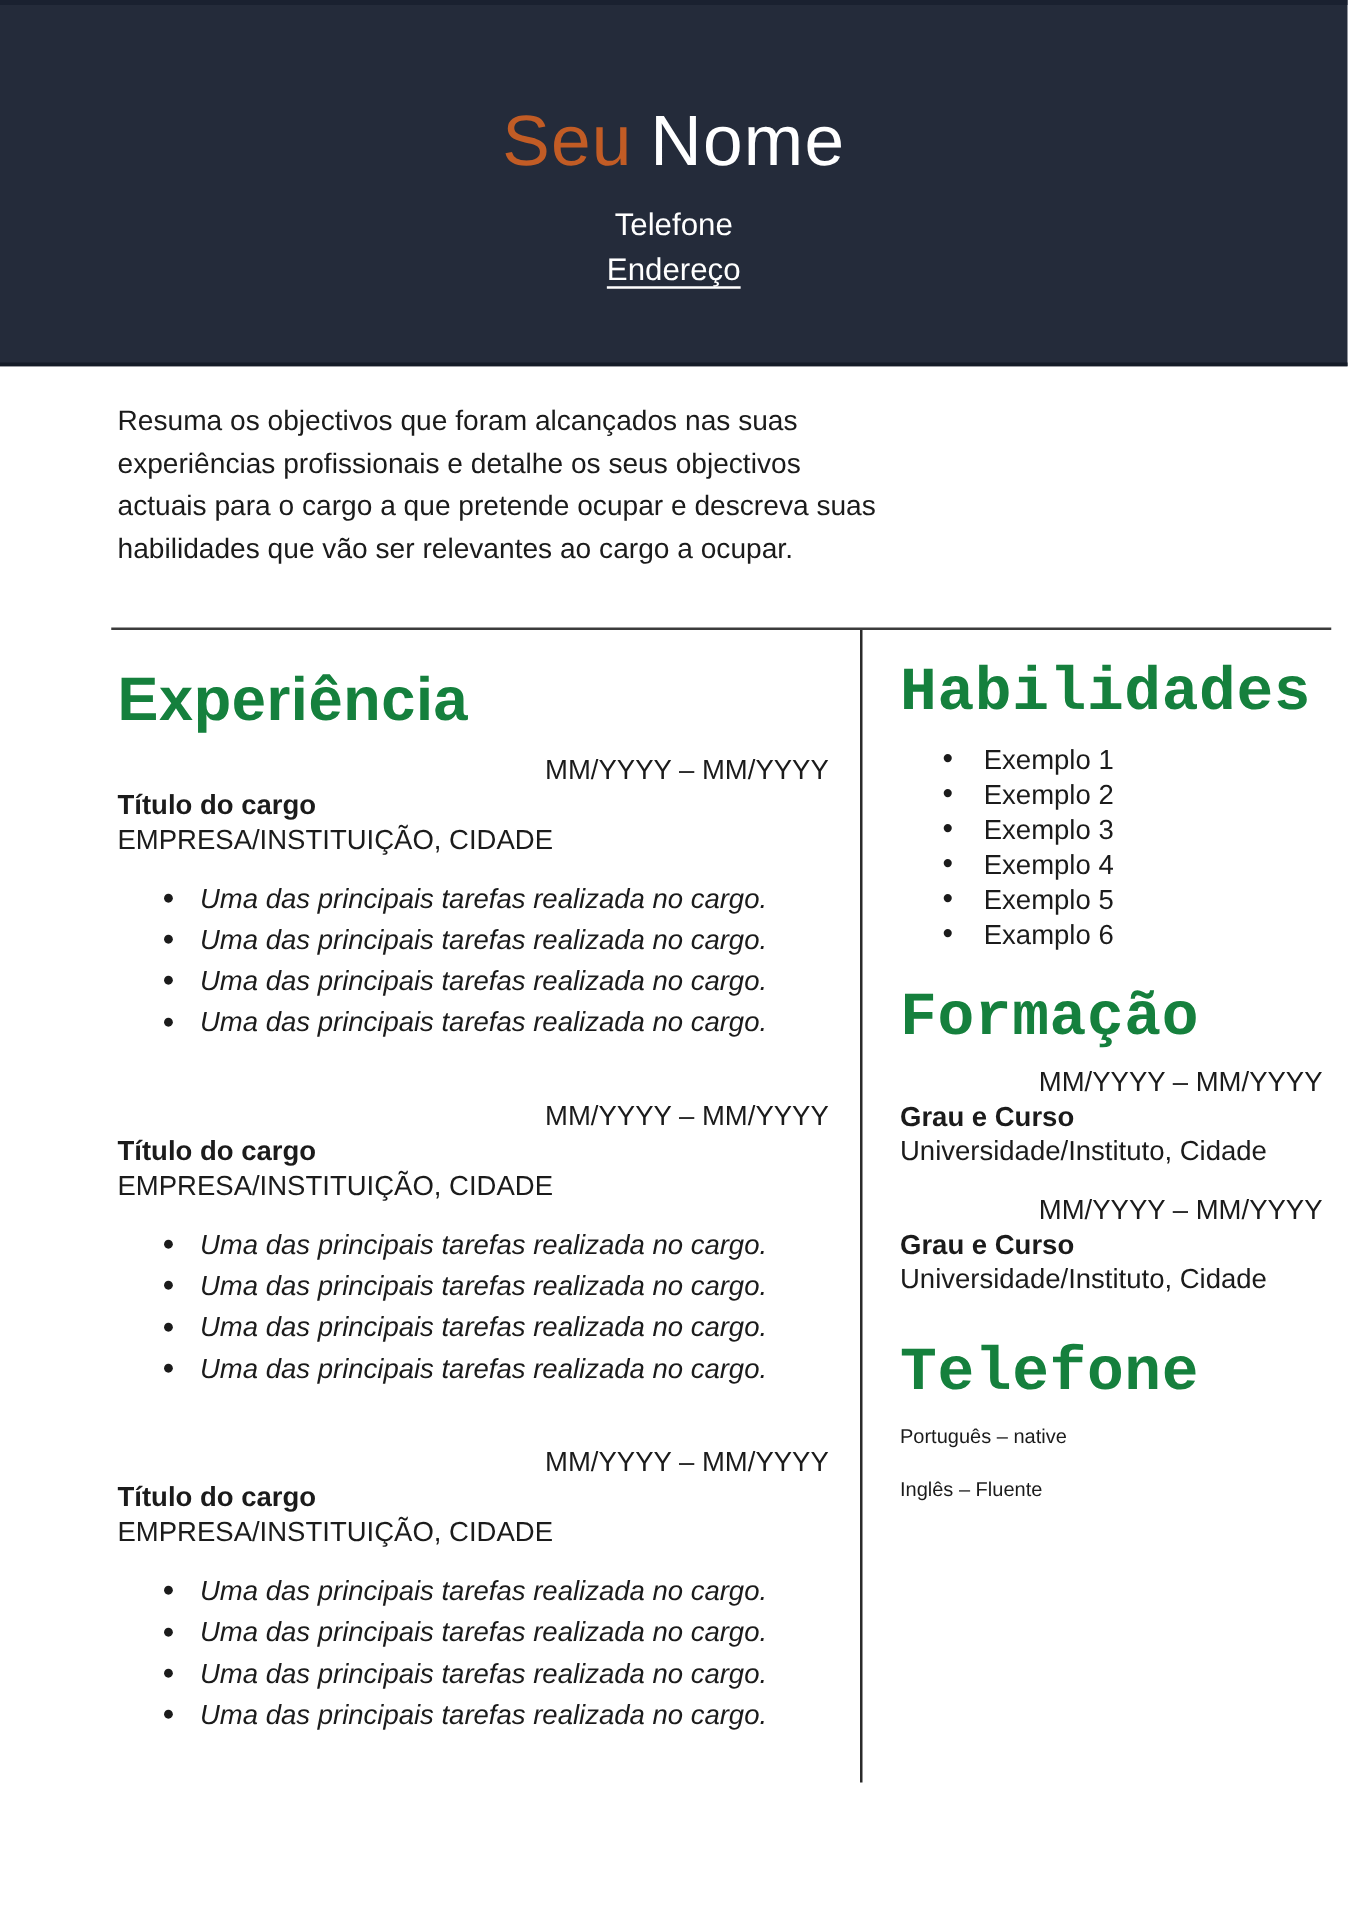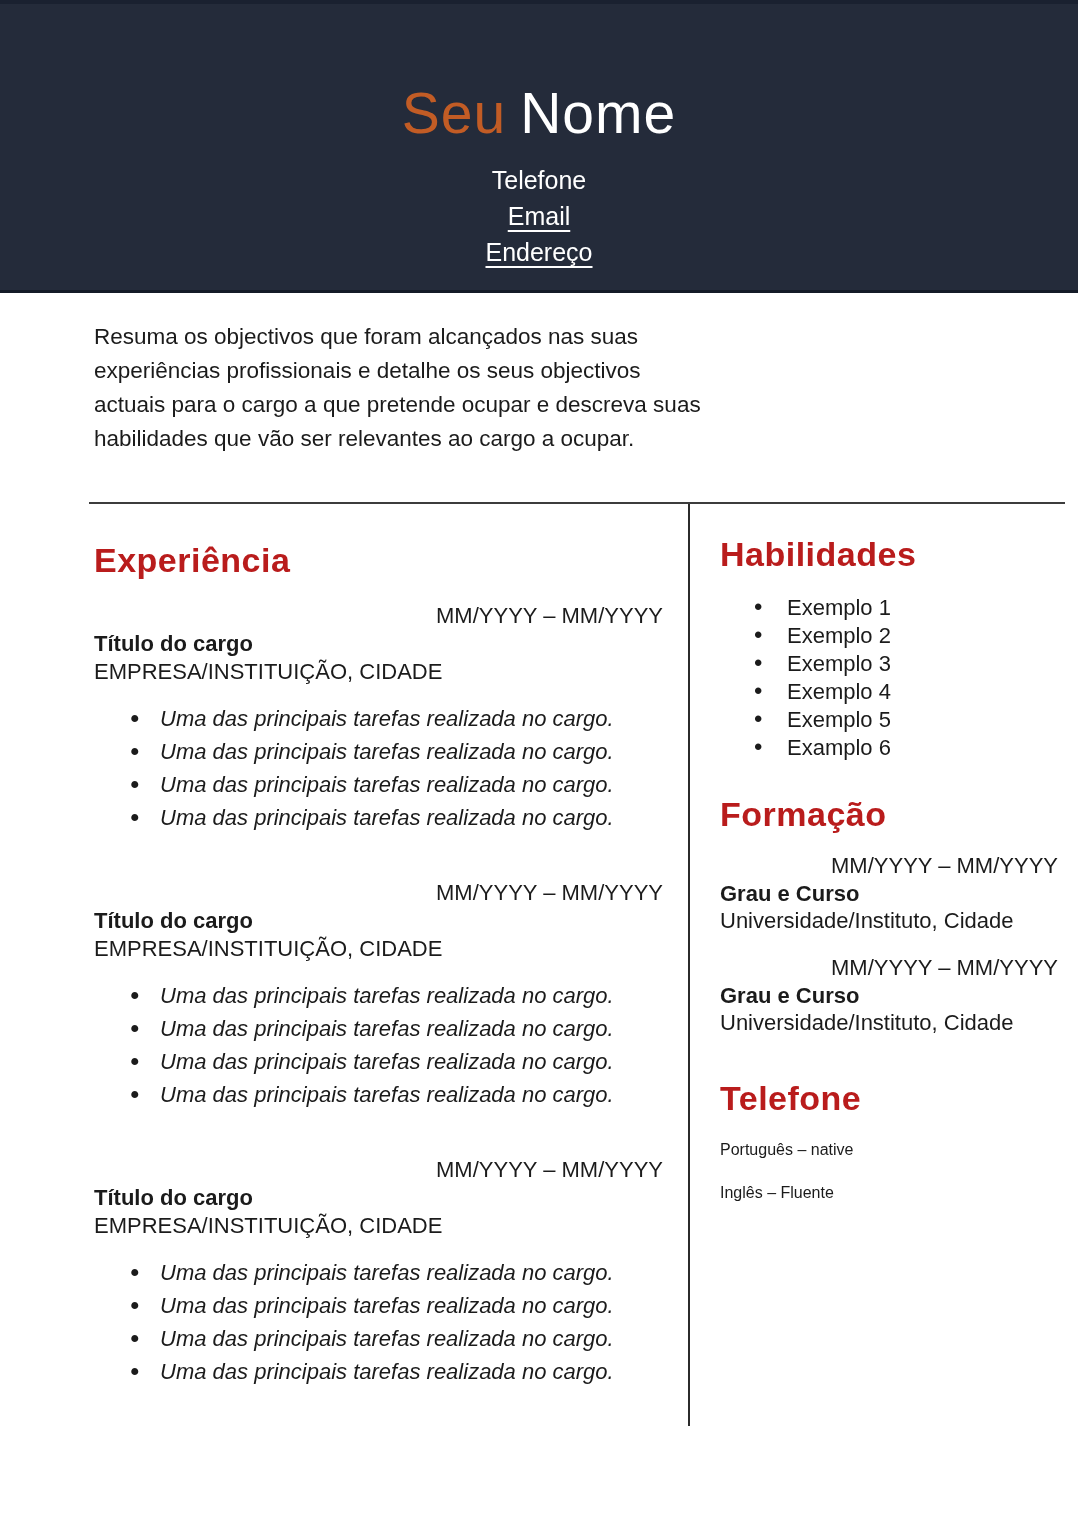--- a/index.html
+++ b/index.html
@@ -61,27 +61,27 @@
     height:0;
   }
 
   
   .columns{display:flex;align-items:stretch;min-height:922px;}
   .col-left{width:688px;box-sizing:border-box;padding:0 25px 0 94px;}
   .col-right{flex:1;box-sizing:border-box;border-left:2px solid #2b2b2b;padding:0 28px 0 30px;height:922px;}
 
   h2.sec{
     margin:34px 0 0 0;
-    font-size:34px;
+    font-size:49px;
     line-height:44px;
     font-weight:bold;
-    color:#b91c1c;
+    color:#15803d;
     letter-spacing:0.5px;
   }
-  .col-right h2.sec{margin-top:28px;}
+  .col-right h2.sec{margin-top:28px;font-family:Liberation Mono, monospace;}
   .col-right h2.edu-h{margin-top:30px;}
   .col-right h2.lang-h{margin-top:40px;}
 
   
   .job{margin-top:20px;font-size:22px;}
   .job.later{margin-top:45px;}
   .job .dates{text-align:right;line-height:28px;}
   .job .title{font-weight:bold;line-height:28px;}
   .job .company{line-height:28px;}
   .job .company .cn{font-weight:normal;}
@@ -109,21 +109,20 @@
 <body>
 
 <div class="page">
 
   <header class="hdr">
     <h1>
       <span class="first">Seu</span><span class="last">Nome</span>
     </h1>
     <div class="contact">
       <div class="row">Telefone</div>
-      <div class="row"><span class="link" style="font-size:25px;line-height:36px;color:#fff;">Email</span></div>
       <div class="row"><span class="link" style="font-size:25px;line-height:36px;color:#fff;">Endereço</span></div>
     </div>
   </header>
 
   <p class="summary">Resuma os objectivos que foram alcançados nas suas experiências profissionais e detalhe os seus objectivos actuais para o cargo a que pretende ocupar e descreva suas habilidades que vão ser relevantes ao cargo a ocupar.</p>
 
   <hr class="top-rule">
 
   <div class="columns">
 

